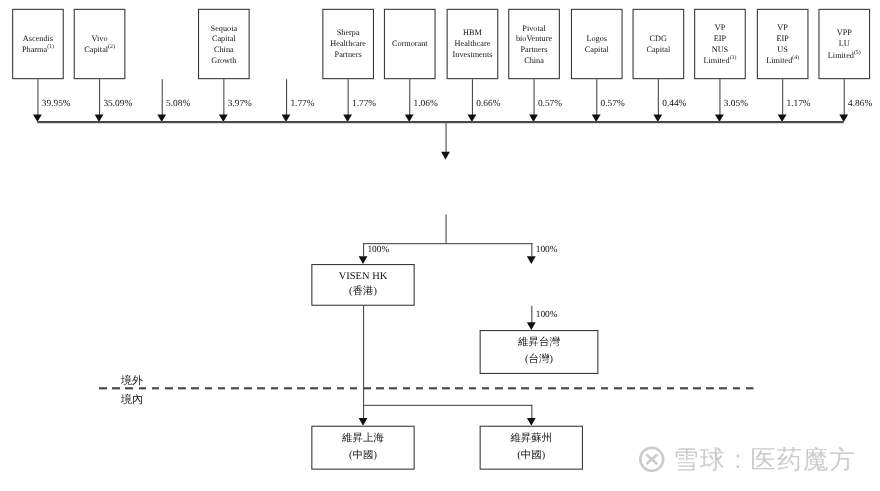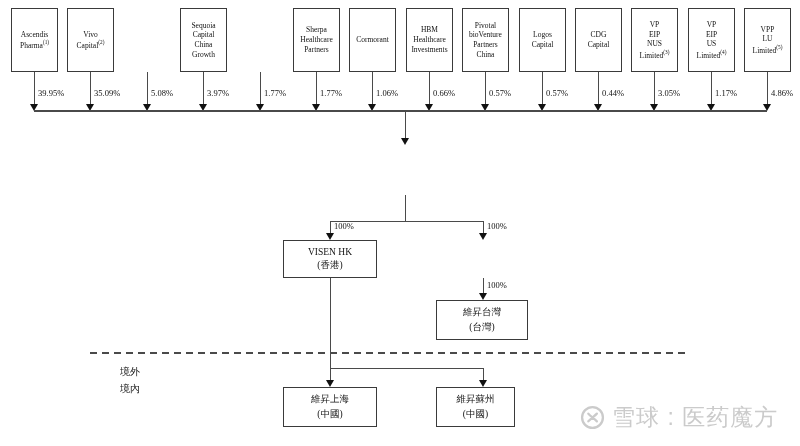--- a/index.html
+++ b/index.html
@@ -21,27 +21,27 @@
   .sarr{top:104px;}
   .spct{position:absolute;top:88px;font-size:8.5px;white-space:nowrap;}
   .pct100{position:absolute;font-size:8.5px;white-space:nowrap;}
   
   .nbox{position:absolute;border:1px solid #3a3a3a;background:#fff;box-sizing:border-box;
         display:flex;flex-direction:column;align-items:center;justify-content:center;
         text-align:center;}
   #company{left:330px;top:145px;width:154px;height:50px;font-size:10.5px;line-height:1.55;}
   #visen-hk{left:283px;top:240px;width:94px;height:38px;font-size:9.5px;line-height:1.4;}
   #visen-bvi{left:436px;top:240px;width:94px;height:38px;font-size:9px;line-height:1.45;}
-  #visen-tw{left:436px;top:300px;width:92px;height:40px;font-size:9.5px;line-height:1.55;}
+  #visen-tw{left:436px;top:300px;width:108px;height:40px;font-size:9.5px;line-height:1.55;}
   #visen-sh{left:283px;top:387px;width:94px;height:40px;font-size:9.5px;line-height:1.55;}
-  #visen-sz{left:436px;top:387px;width:79px;height:40px;font-size:9.5px;line-height:1.55;}
+  #visen-sz{left:436px;top:387px;width:94px;height:40px;font-size:9.5px;line-height:1.55;}
   
   .dash{position:absolute;left:90px;top:352px;width:595px;height:2px;
         background:repeating-linear-gradient(90deg,#4a4a4a 0 7px,transparent 7px 12px);}
-  .blabel{position:absolute;left:120px;font-size:10px;margin-top:26px;}
+  .blabel{position:absolute;left:110px;font-size:10px;}
   #offshore-label{top:339px;}
   #onshore-label{top:356px;}
   
   .wm{position:absolute;left:580px;top:402px;display:flex;align-items:center;gap:7px;
       color:#cbcbcb;font-family:Liberation Sans, sans-serif;
       font-size:23px;letter-spacing:1px;white-space:nowrap;}
 </style>
 </head>
 <body>
 

